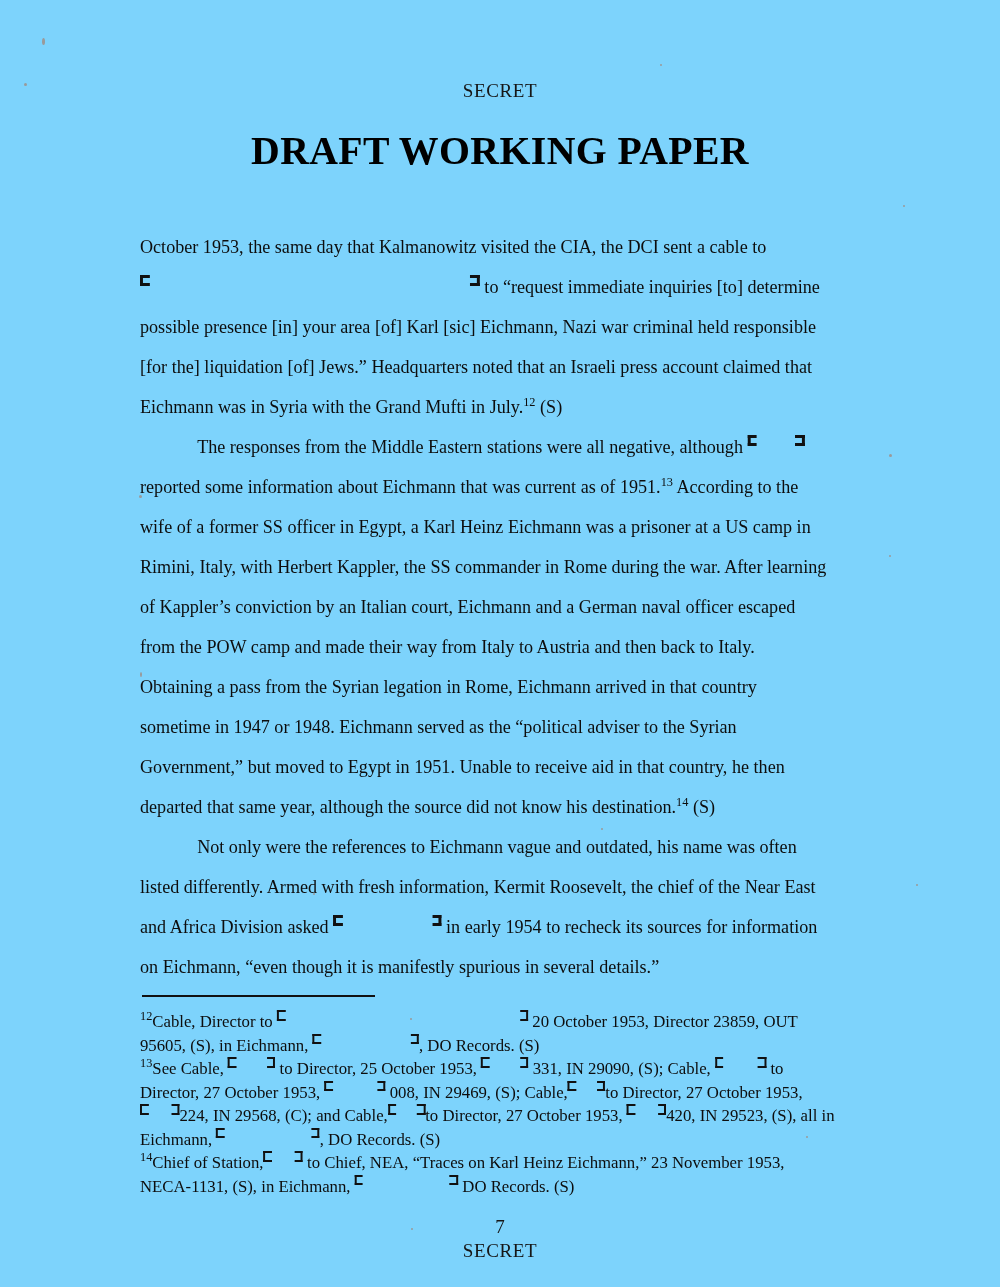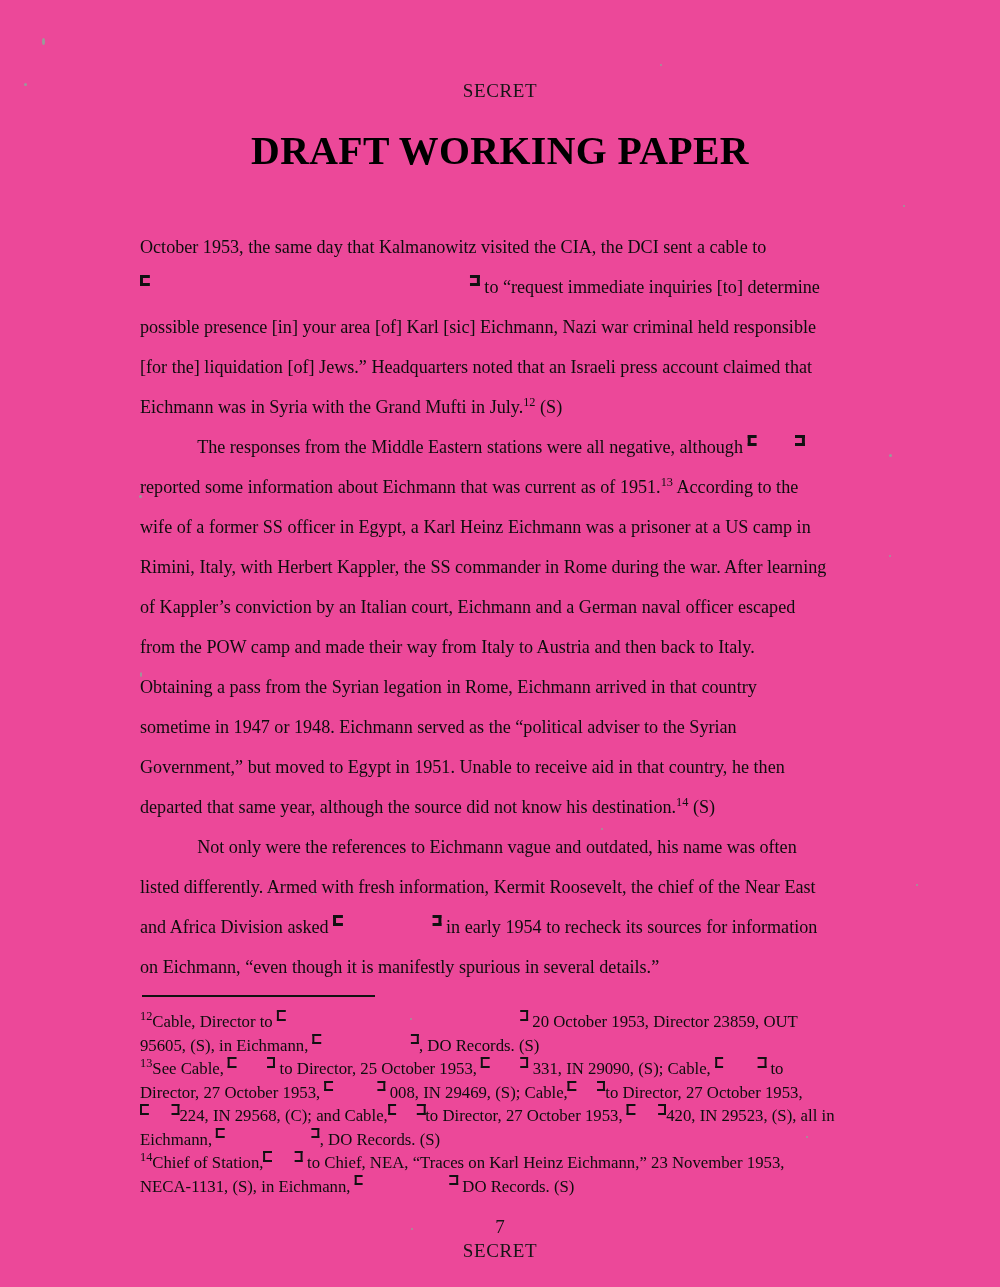--- a/index.html
+++ b/index.html
@@ -10,21 +10,21 @@
   }
   body {
     font-family: "Liberation Serif", "DejaVu Serif", serif;
     color: #000000;
   }
   .page {
     position: relative;
     width: 1000px;
     height: 1287px;
     margin: 0 auto;
-    background: #ec4899;
+    background: #7dd3fc;
     overflow: hidden;
   }
 
   
   .speck {
     position: absolute;
     background: #9a9a9a;
     border-radius: 50%;
     pointer-events: none;
   }

